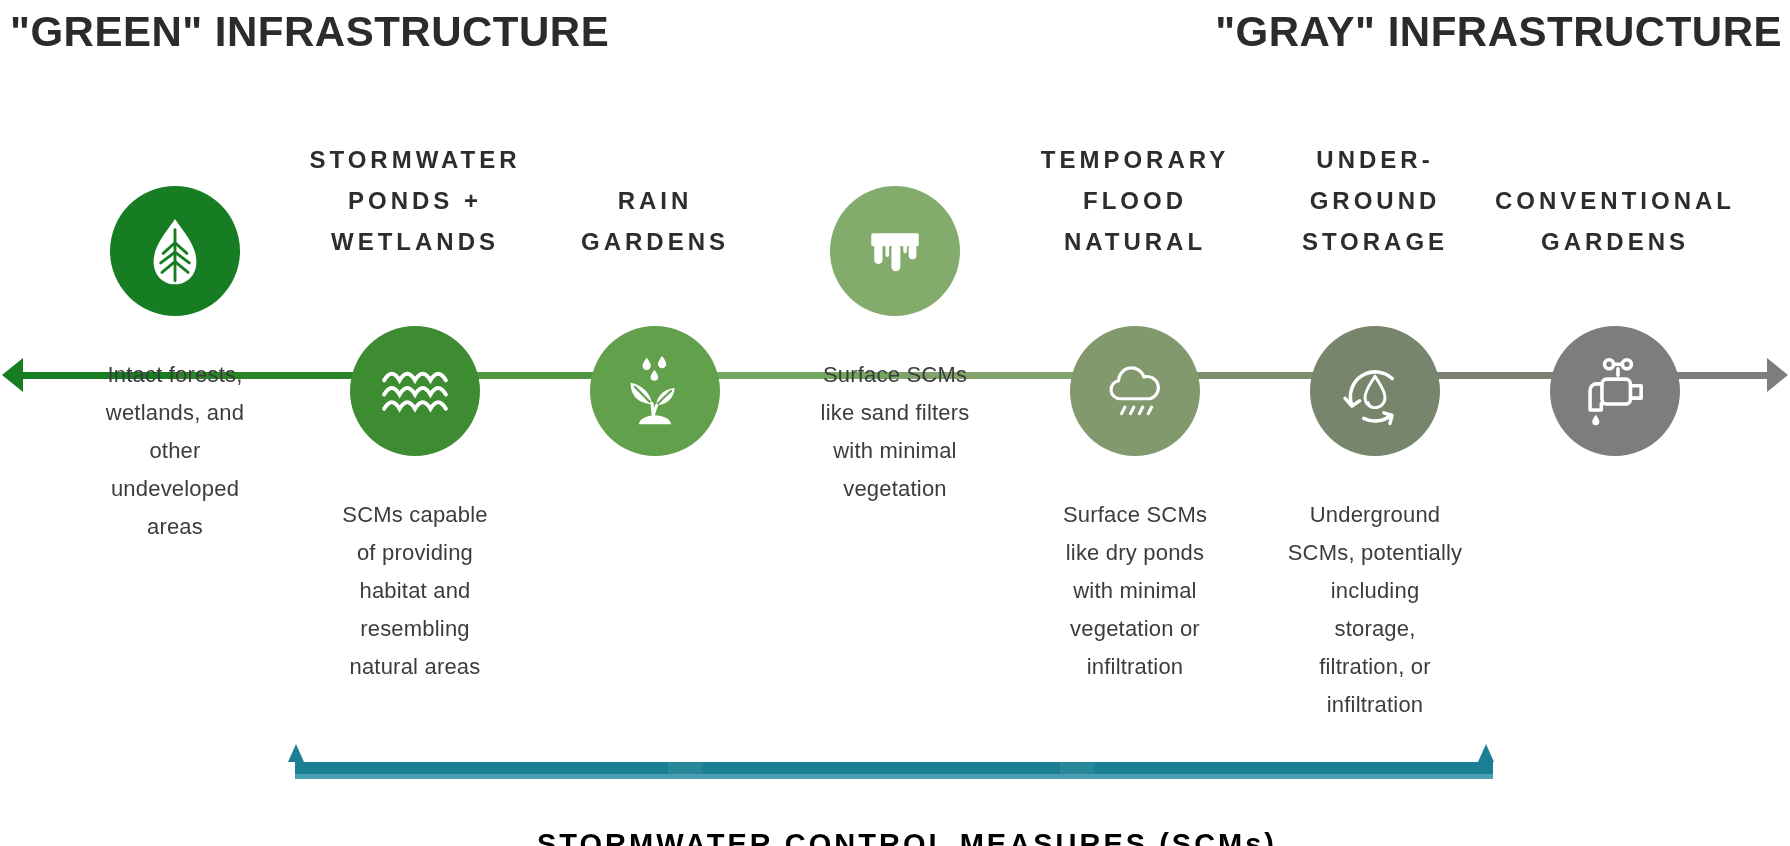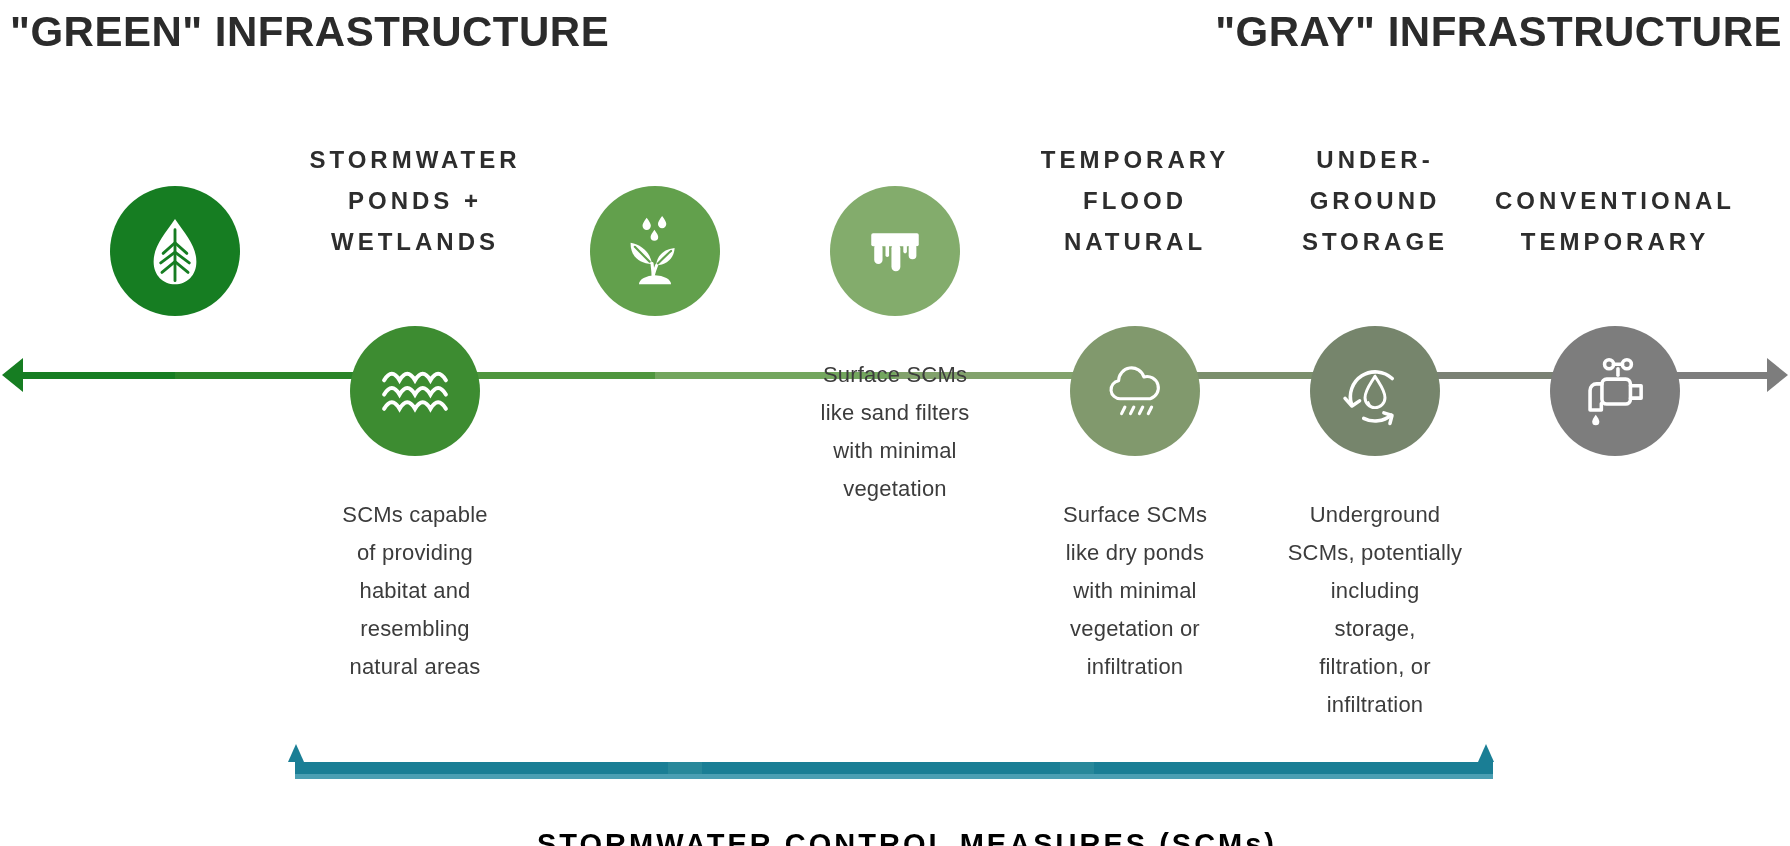--- a/index.html
+++ b/index.html
@@ -69,20 +69,25 @@
         <svg viewBox="0 0 64 64" width="76" height="76">
           <path fill="#ffffff" d="M32 5 C41 18 50 28 50 41 C50 52.5 42 60 32 60 C22 60 14 52.5 14 41 C14 28 23 18 32 5 Z"></path>
           <g stroke="currentColor" stroke-width="2.4" stroke-linecap="round" fill="none">
             <path d="M32 14 V57"></path>
             <path d="M32 25 L22 34 M32 25 L42 34"></path>
             <path d="M32 33 L20 42 M32 33 L44 42"></path>
             <path d="M32 41 L21 50 M32 41 L43 50"></path>
           </g>
         </svg>
       </div>
+      <div class="col-desc">Intact forests,
+wetlands, and
+other
+undeveloped
+areas</div>
     </div>
 
     <div class="col">
       <div class="col-title">STORMWATER
 PONDS +
 WETLANDS</div>
       <div class="circle" style="background-color: rgb(61, 140, 49); color: rgb(61, 140, 49);">
         <svg viewBox="0 0 64 64" width="76" height="76">
           <g stroke="#ffffff" stroke-width="3.4" fill="none" stroke-linecap="round">
             <path d="M6 23 q6.5 -11 13 0 q6.5 -11 13 0 q6.5 -11 13 0 q6.5 -11 13 0"></path>
@@ -92,20 +97,22 @@
         </svg>
       </div>
       <div class="col-desc">SCMs capable
 of providing
 habitat and
 resembling
 natural areas</div>
     </div>
 
     <div class="col">
+      <div class="col-title">RAIN
+GARDENS</div>
       <div class="circle" style="background-color: rgb(98, 160, 76); color: rgb(98, 160, 76);">
         <svg viewBox="0 0 64 64" width="76" height="76">
           <g fill="#ffffff">
             <path d="M25 4 c2.3 3.3 3.5 5 3.5 6.8 a3.5 3.5 0 1 1 -7 0 c0 -1.8 1.2 -3.5 3.5 -6.8 Z"></path>
             <path d="M38 2.5 c2.3 3.3 3.5 5 3.5 6.8 a3.5 3.5 0 1 1 -7 0 c0 -1.8 1.2 -3.5 3.5 -6.8 Z"></path>
             <path d="M31.5 14 c2.1 3 3.2 4.6 3.2 6.2 a3.2 3.2 0 1 1 -6.4 0 c0 -1.6 1.1 -3.2 3.2 -6.2 Z"></path>
             <path d="M29.5 43 C28 33 21 27 11.5 25 C11 35.5 18 42.5 29.5 43 Z"></path>
             <path d="M33 44 C33.5 36 39.5 30.5 48.5 29.5 C48 38.5 41.5 43.8 33 44 Z"></path>
             <path d="M18.5 60 a13.5 7.5 0 0 1 27 0 Z"></path>
           </g>
@@ -181,21 +188,21 @@
       <div class="col-desc">Underground
 SCMs, potentially
 including
 storage,
 filtration, or
 infiltration</div>
     </div>
 
     <div class="col">
       <div class="col-title">CONVENTIONAL
-TEMPORARY</div>
+GARDENS</div>
       <div class="circle" style="background-color: rgb(125, 125, 125); color: rgb(125, 125, 125);">
         <svg viewBox="0 0 64 64" width="76" height="76">
           <g stroke="#ffffff" stroke-width="3" fill="none" stroke-linecap="round" stroke-linejoin="round">
             <circle cx="27" cy="9.5" r="3.8"></circle>
             <circle cx="42" cy="9.5" r="3.8"></circle>
             <path d="M30.8 9.5 h7.4"></path>
             <path d="M34.5 13.3 v5.4"></path>
             <rect x="21" y="22" width="24" height="21" rx="4"></rect>
             <path d="M45 27.5 h9 v10.5 h-9"></path>
             <path d="M21 26 h-4.5 a5.5 5.5 0 0 0 -5.5 5.5 V48 h9.5 v-5.5"></path>

